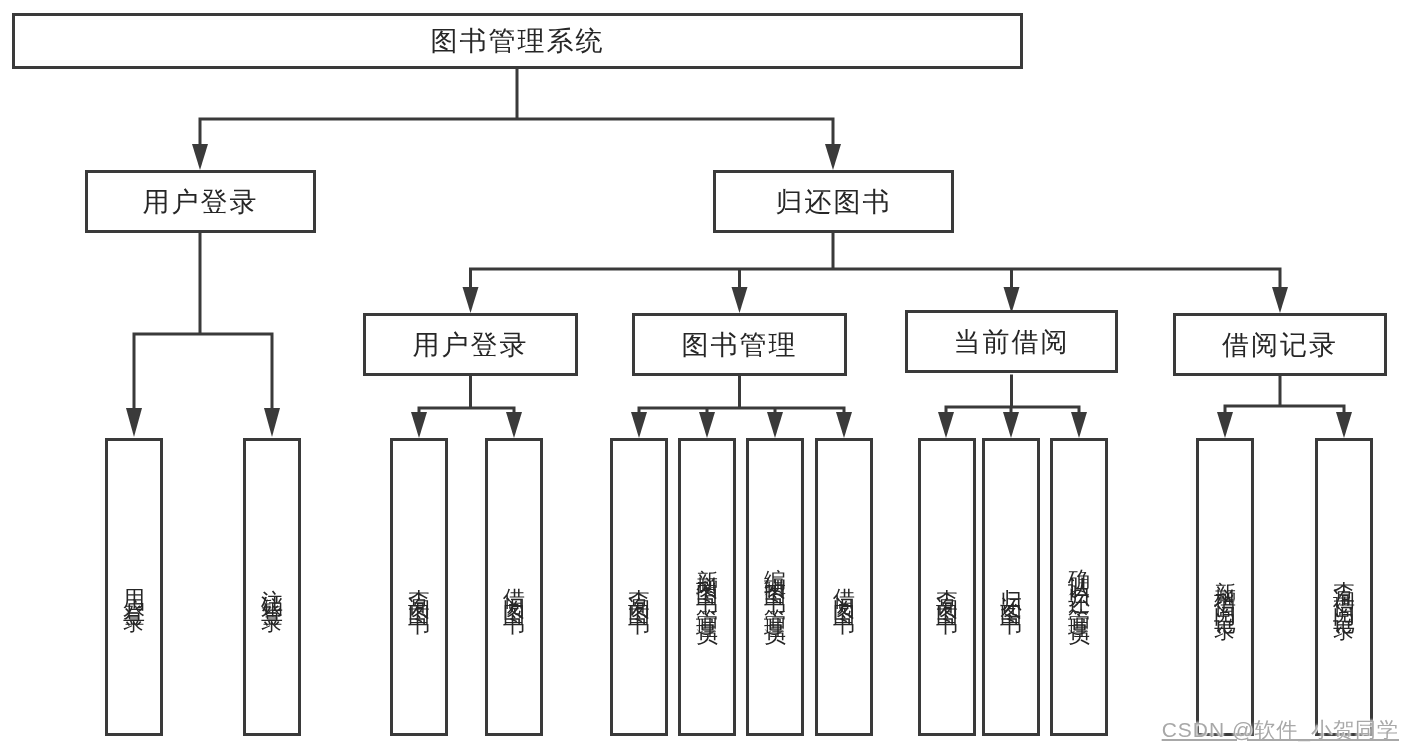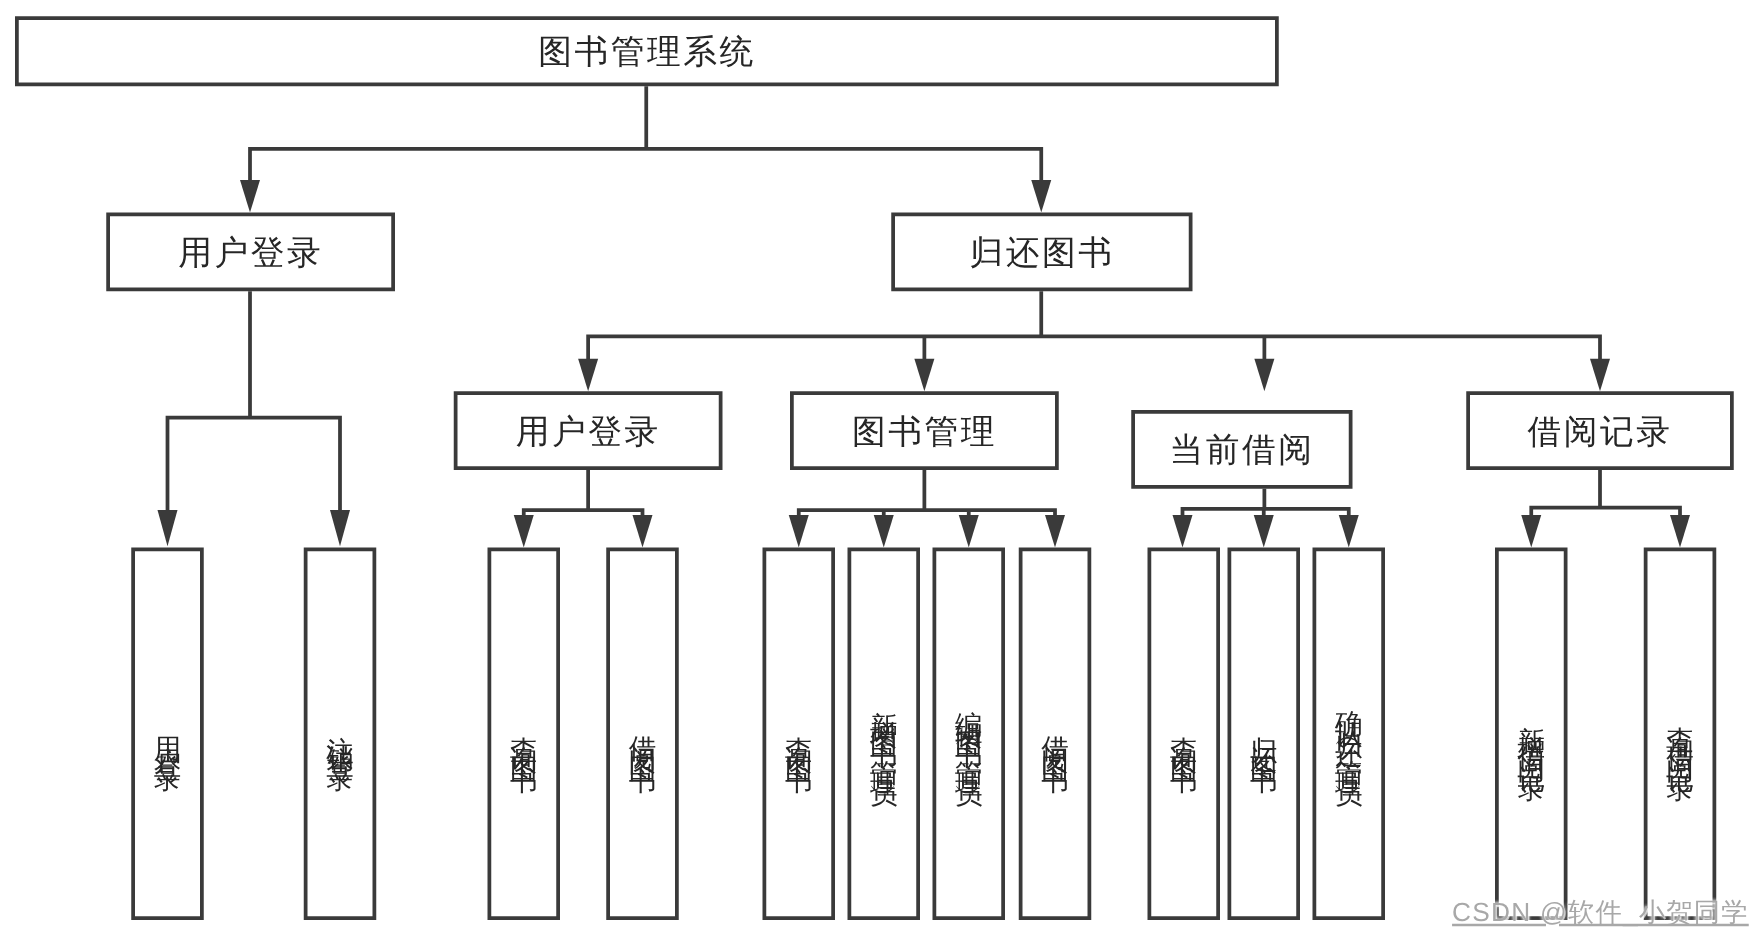--- a/index.html
+++ b/index.html
@@ -87,21 +87,21 @@
   <div class="box" style="left:713px;top:170px;width:241px;height:63px">
     <span class="h-label">归还图书</span>
   </div>
 
   <div class="box" style="left:363px;top:313px;width:215px;height:63px">
     <span class="h-label">用户登录</span>
   </div>
   <div class="box" style="left:632px;top:313px;width:215px;height:63px">
     <span class="h-label">图书管理</span>
   </div>
-  <div class="box" style="left:905px;top:328px;width:177px;height:63px">
+  <div class="box" style="left:905px;top:310px;width:213px;height:63px">
     <span class="h-label">当前借阅</span>
   </div>
   <div class="box" style="left:1173px;top:313px;width:214px;height:63px">
     <span class="h-label">借阅记录</span>
   </div>
 
   <div class="box" style="left:105px;top:438px;width:58px;height:298px">
     <span class="v-label">用户登录</span>
   </div>
   <div class="box" style="left:243px;top:438px;width:58px;height:298px">

